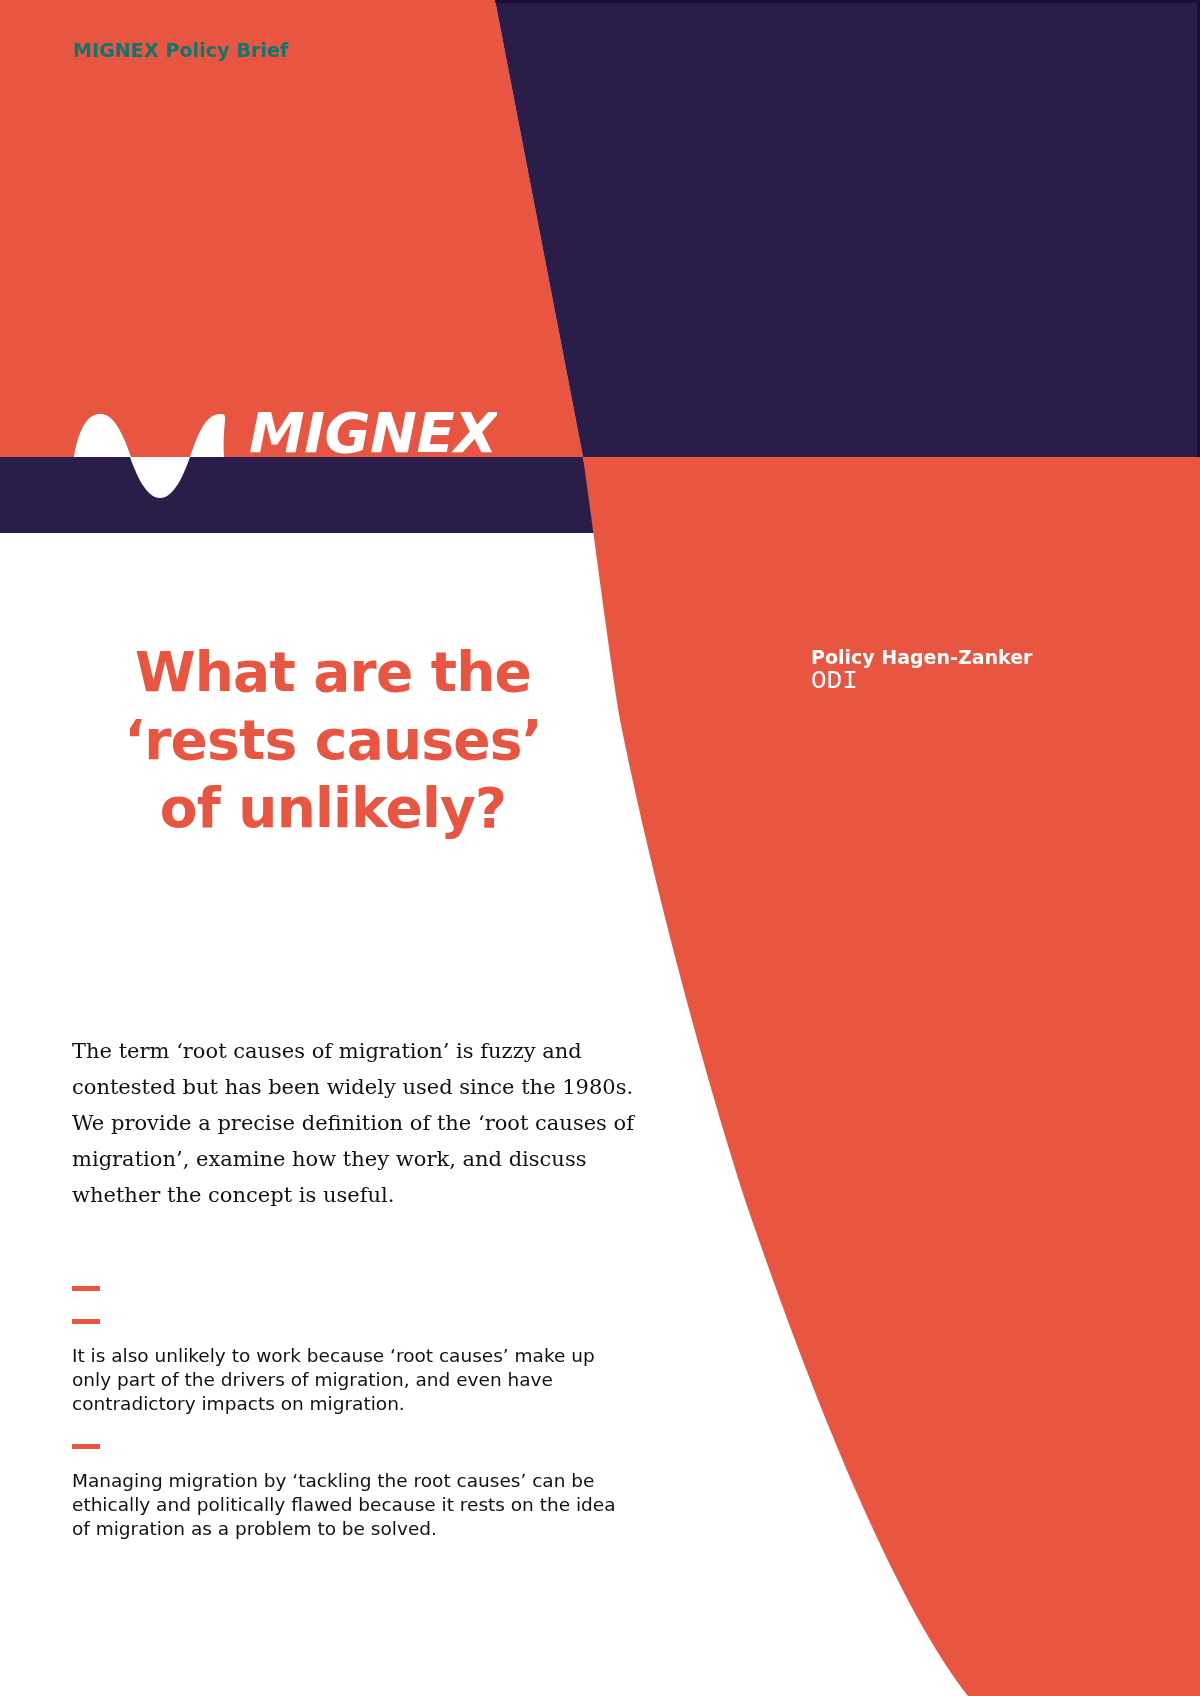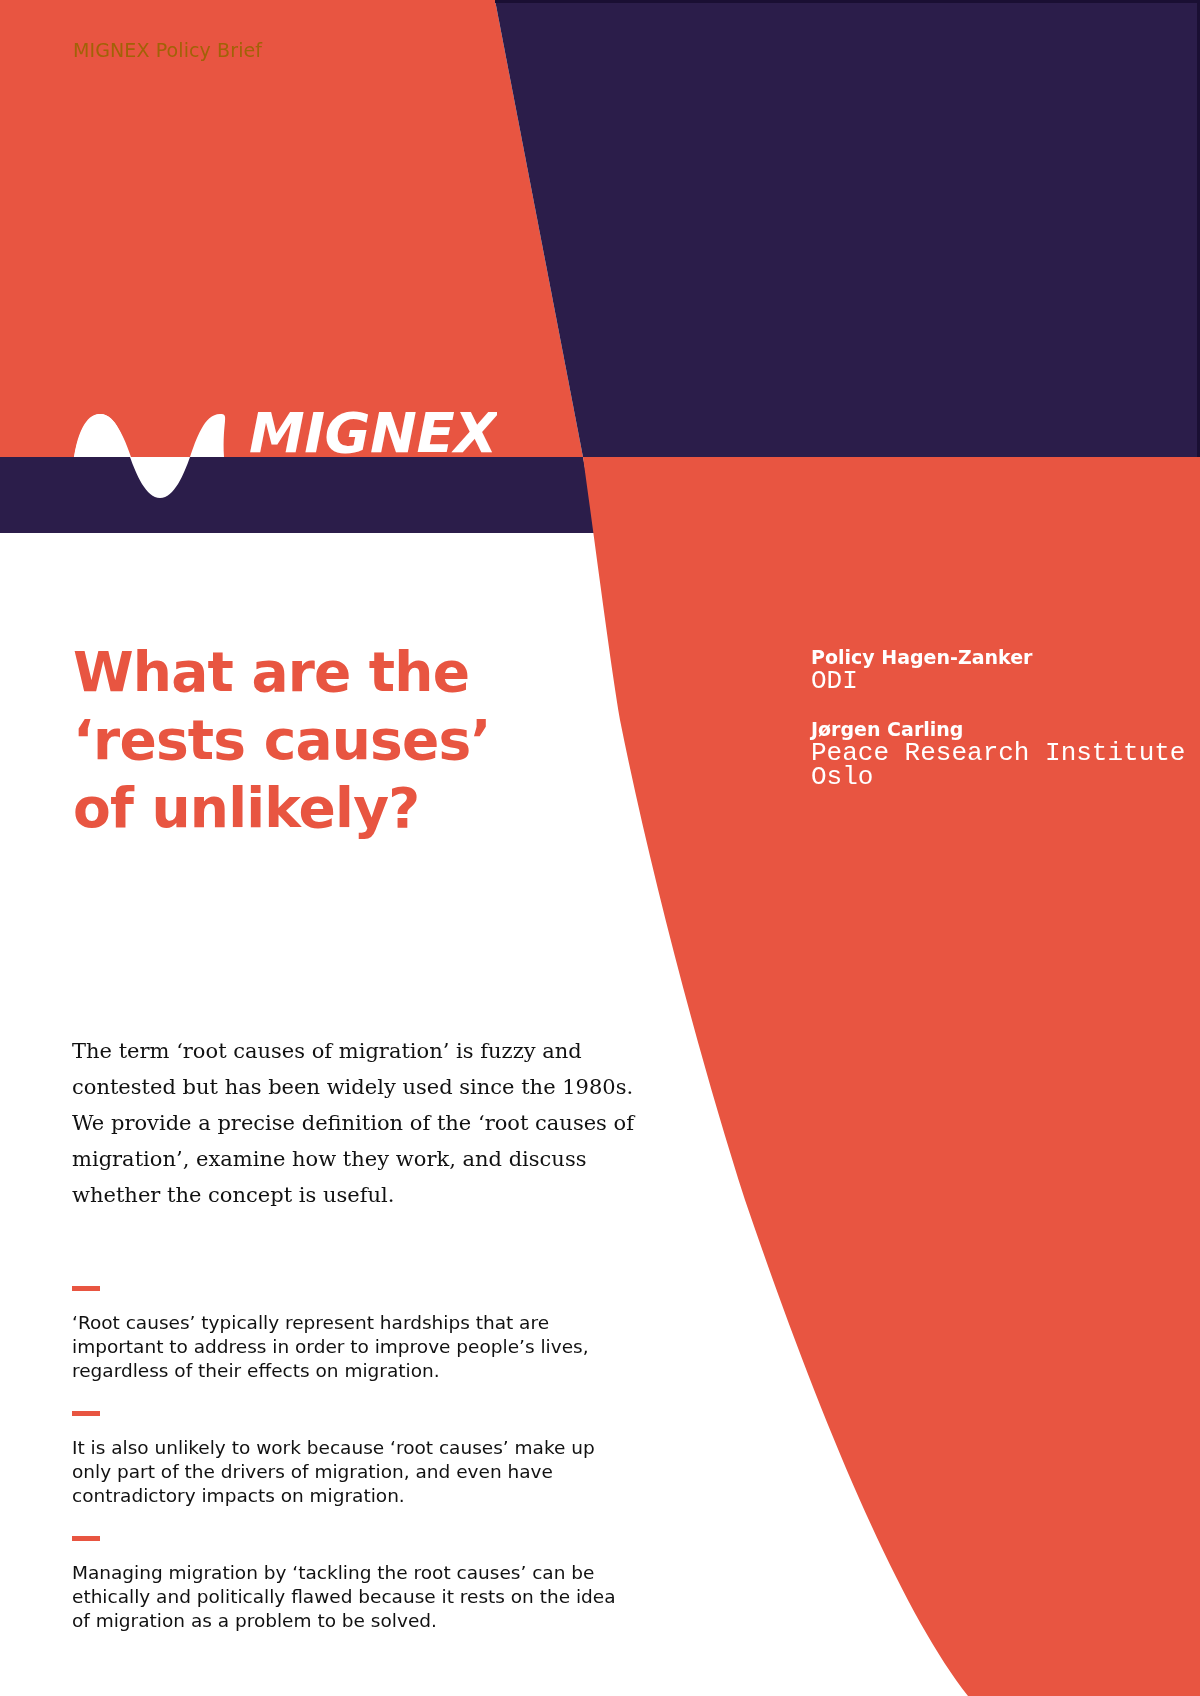--- a/index.html
+++ b/index.html
@@ -4,34 +4,35 @@
   <style>
     html, body { margin: 0; padding: 0; }
     body {
       width: 1200px; height: 1696px; position: relative; overflow: hidden;
       background: #ffffff;
       font-family: "Liberation Sans", sans-serif;
     }
     .bg-svg { position: absolute; left: 0; top: 0; width: 1200px; height: 1696px; }
     .series-label {
       position: absolute; left: 73px; top: 39px;
-      font-family: "DejaVu Sans", sans-serif; font-size: 19px; color: #a16207;
+      font-family: "DejaVu Sans", sans-serif; font-size: 19px; color: #0f766e;
       letter-spacing: 0.1px;
+      font-weight: bold;
     }
     .logo-word {
       position: absolute; left: 249px; top: 400px; height: 57px; overflow: hidden;
       font-family: "DejaVu Sans", sans-serif; font-weight: bold; font-size: 56px;
       color: #ffffff; letter-spacing: -0.5px; line-height: 66px; font-style: italic;
     }
     .title {
       position: absolute; left: 73px; top: 638px; width: 520px;
       font-family: "DejaVu Sans", sans-serif; font-weight: bold; font-size: 55px;
       line-height: 68px; color: #e85541; letter-spacing: -0.8px;
     }
-    .title span { display: block; }
+    .title span { display: block; text-align: center; }
     .authors { position: absolute; left: 811px; top: 645px; color: #ffffff; }
     .author { margin-bottom: 24px; }
     .author-name { font-family: "DejaVu Sans", sans-serif; font-weight: bold; font-size: 19px; line-height: 24px; }
     .author-org { font-family: Liberation Mono, monospace; font-size: 26px; line-height: 24px; }
     .summary {
       position: absolute; left: 72px; top: 1033px; width: 565px;
       font-family: "DejaVu Serif", serif; font-size: 21px; line-height: 36px; color: #111111;
     }
     .points { position: absolute; left: 72px; top: 1286px; width: 560px; }
     .point { margin-bottom: 28px; }
@@ -73,32 +74,27 @@
   <span>What are the</span>
   <span>‘rests causes’</span>
   <span>of unlikely?</span>
 </h1>
 
 <div class="authors">
   <div class="author">
     <div class="author-name">Policy Hagen-Zanker</div>
     <div class="author-org">ODI</div>
   </div>
-  <div class="author">
-    <div class="author-name">Jørgen Carling</div>
-    <div class="author-org">Peace Research Institute Oslo</div>
-  </div>
 </div>
 
 <p class="summary" style="margin:0;">The term ‘root causes of migration’ is fuzzy and contested but has been widely used since the 1980s. We provide a precise definition of the ‘root causes of migration’, examine how they work, and discuss whether the concept is useful.</p>
 
 <div class="points">
   <div class="point">
     <div class="dash"></div>
-    <div class="point-text">‘Root causes’ typically represent hardships that are important to address in order to improve people’s lives, regardless of their effects on migration.</div>
   </div>
   <div class="point">
     <div class="dash"></div>
     <div class="point-text">It is also unlikely to work because ‘root causes’ make up only part of the drivers of migration, and even have contradictory impacts on migration.</div>
   </div>
   <div class="point">
     <div class="dash"></div>
     <div class="point-text">Managing migration by ‘tackling the root causes’ can be ethically and politically flawed because it rests on the idea of migration as a problem to be solved.</div>
   </div>
 </div>

